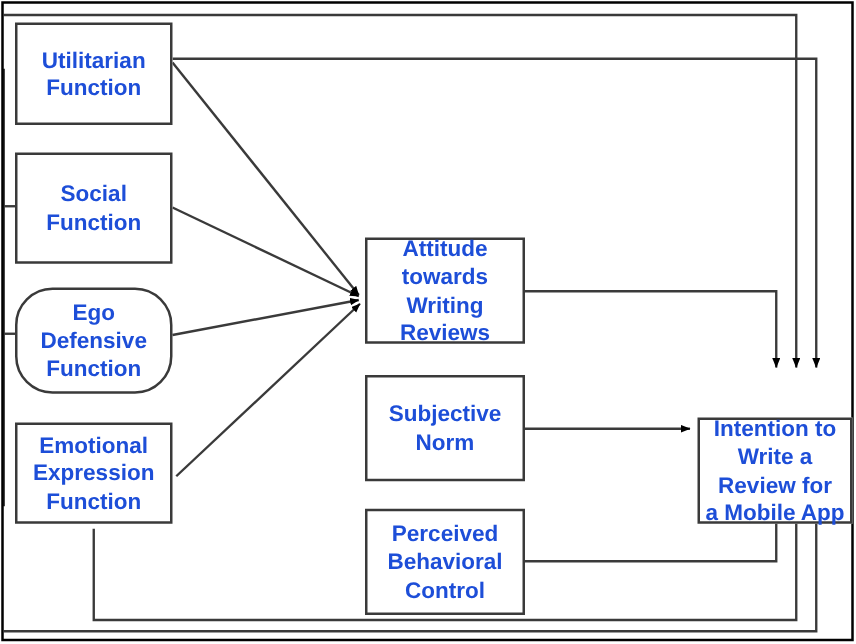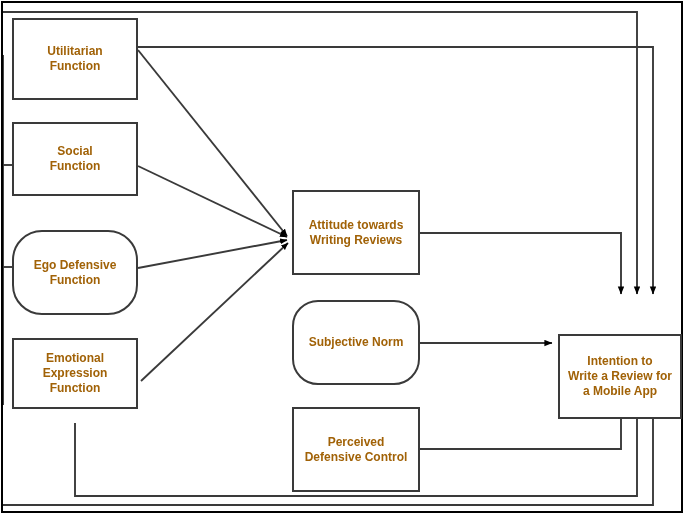--- a/index.html
+++ b/index.html
@@ -29,23 +29,23 @@
     position: absolute;
     box-sizing: border-box;
     border: 2px solid #3a3a3a;
     background: #ffffff;
     display: flex;
     align-items: center;
     justify-content: center;
     text-align: center;
     font-family: "Liberation Sans", sans-serif;
     font-weight: bold;
-    font-size: 12px;
+    font-size: 18px;
     line-height: 1.25;
-    color: #a16207;
+    color: #1d4ed8;
     white-space: pre-line;
     z-index: 3;
   }
   .node-box.overflow-label {
     white-space: pre-line;
     overflow: visible;
   }
   .node-box span {
     display: block;
     width: 150px;
@@ -112,48 +112,48 @@
       <path d="M3,505 L653,505 L653,391" marker-end="url(#arrowhead)"></path>
 
     </g>
   </svg>
 
   <div class="node-box" style="left:12px; top:18px; width:126px; height:82px;">
     <span>Utilitarian
 Function</span>
   </div>
 
-  <div class="node-box" style="left:12px; top:122px; width:126px; height:74px;">
+  <div class="node-box" style="left:12px; top:122px; width:126px; height:89px;">
     <span>Social
 Function</span>
   </div>
 
   <div class="node-box" style="left:12px; top:230px; width:126px; height:85px;border-radius:30px;">
     <span>Ego Defensive
 Function</span>
   </div>
 
-  <div class="node-box" style="left:12px; top:338px; width:126px; height:71px;justify-content:center;">
+  <div class="node-box" style="left:12px; top:338px; width:126px; height:81px;justify-content:center;">
     <span>Emotional
 Expression
 Function</span>
   </div>
 
   <div class="node-box" style="left:292px; top:190px; width:128px; height:85px;">
     <span>Attitude towards
 Writing Reviews</span>
   </div>
 
-  <div class="node-box fit" style="left:292px; top:300px; width:128px; height:85px;border-radius:26px;">
+  <div class="node-box fit" style="left:292px; top:300px; width:128px; height:85px;">
     <span>Subjective Norm</span>
   </div>
 
   <div class="node-box overflow-label" style="left:292px; top:407px; width:128px; height:85px;">
     <span>Perceived
-Defensive Control</span>
+Behavioral Control</span>
   </div>
 
   <div class="node-box" style="left:558px; top:300px; width:124px; height:85px;margin-top:34px;">
     <span>Intention to
 Write a Review for
 a Mobile App</span>
   </div>
 
 </div>
 

